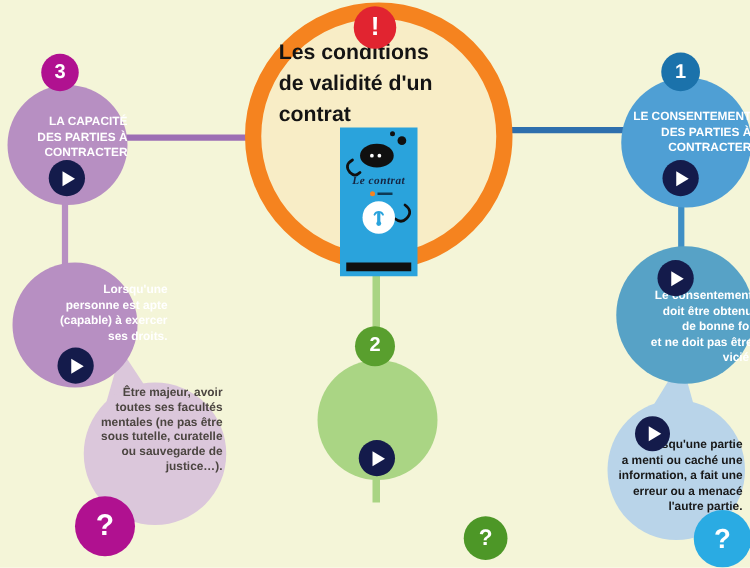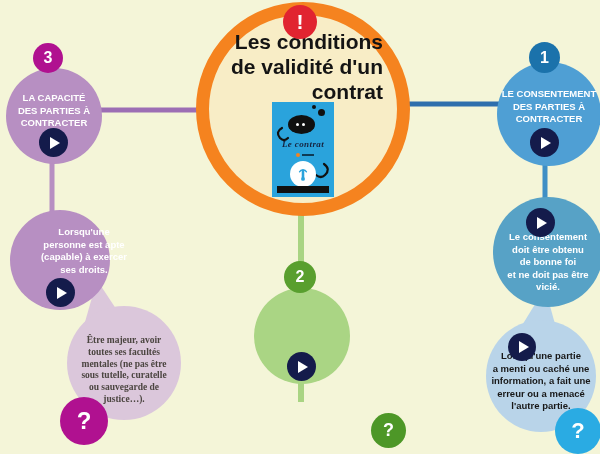--- a/index.html
+++ b/index.html
@@ -11,25 +11,25 @@
   .connectors { position:absolute; left:0; top:0; z-index:0; }
   .circle { position:absolute; border-radius:50%; }
   .pre { white-space:pre-line; }
 
   
   .center-circle { left:196px; top:2px; width:188px; height:188px;
     border:13px solid #f5831f; background:#f8edc6; z-index:1; }
   .alert-badge { left:283px; top:5px; width:34px; height:34px; background:#e12430;
     color:#fff; font-weight:bold; font-size:21px; display:flex; align-items:center;
     justify-content:center; z-index:4; }
-  .center-title { position:absolute; left:223px; top:29px; width:160px; text-align:right;
-    font-weight:bold; font-size:21px; line-height:25px; color:#141414; z-index:3; }
-
-  
-  .book { position:absolute; left:272px; top:102px; width:62px; height:95px;
+  .center-title { position:absolute; left:223px; top:29px; width:160px; text-align:left;
+    font-weight:bold; font-size:17px; line-height:25px; color:#141414; z-index:3; }
+
+  
+  .book { position:absolute; left:272px; top:102px; width:62px; height:119px;
     background:#2aa3dc; z-index:3; }
   .book svg.decor { position:absolute; left:0; top:0; }
   .book-blob { position:absolute; left:16px; top:13px; width:27px; height:19px;
     background:#101010; border-radius:50%; }
   .book-dot-lg { position:absolute; right:9px; top:7px; width:7px; height:7px;
     background:#101010; border-radius:50%; }
   .book-dot-sm { position:absolute; right:18px; top:3px; width:4px; height:4px;
     background:#101010; border-radius:50%; }
   .book-eye1, .book-eye2 { position:absolute; width:3px; height:3px; background:#fff;
     border-radius:50%; }
@@ -50,21 +50,21 @@
   
   .num { position:absolute; border-radius:50%; color:#fff; font-weight:bold;
     font-size:16px; display:flex; align-items:center; justify-content:center; z-index:4; }
   .play { position:absolute; width:29px; height:29px; border-radius:50%;
     background:#141b4b; display:flex; align-items:center; justify-content:center;
     z-index:4; cursor:pointer; }
   .play .tri { width:0; height:0; border-left:10px solid #fff;
     border-top:6px solid transparent; border-bottom:6px solid transparent; margin-left:3px; }
   .qmark { position:absolute; border-radius:50%; color:#fff; font-weight:bold;
     display:flex; align-items:center; justify-content:center; z-index:5; cursor:pointer; }
-  .node-text { position:absolute; text-align:center; font-weight:bold; z-index:3;
+  .node-text { position:absolute; text-align:right; font-weight:bold; z-index:3;
     line-height:12.5px; font-size:9.5px; }
 
   
   .b1-main { left:497px; top:62px; width:104px; height:104px; background:#4f9fd4; z-index:1; }
   .b1-num  { left:529px; top:42px; width:31px; height:31px; background:#1b72ab; }
   .b1-header { left:497px; top:88px; width:104px; color:#fff; }
   .b1-play1 { left:530px; top:128px; }
   .b1-mid { left:493px; top:197px; width:110px; height:110px; background:#57a2c6; z-index:1; }
   .b1-play2 { left:526px; top:208px; }
   .b1-detail { left:494px; top:231px; width:108px; color:#fff; }
@@ -86,21 +86,21 @@
 
   
   .b3-main { left:6px; top:68px; width:96px; height:96px; background:#b78fc2; z-index:1; }
   .b3-num  { left:33px; top:43px; width:30px; height:30px; background:#b01190; }
   .b3-header { left:6px; top:92px; width:96px; color:#fff; }
   .b3-play1 { left:39px; top:128px; }
   .b3-mid { left:10px; top:210px; width:100px; height:100px; background:#b78fc2; z-index:1; }
   .b3-detail { left:10px; top:226px; width:100px; color:#fff;margin-left:24px; }
   .b3-play2 { left:46px; top:278px; }
   .b3-bubble { left:67px; top:306px; width:114px; height:114px; background:#dbc7db; z-index:1; }
-  .b3-extext { left:70px; top:335px; width:108px; color:#4b4540; line-height:11.8px;font-family:Liberation Serif, serif; }
+  .b3-extext { left:70px; top:309px; width:108px; color:#4b4540; line-height:11.8px; }
   .b3-q { left:60px; top:397px; width:48px; height:48px; background:#b01190; font-size:24px; }
 </style>
 </head>
 <body>
 
 <div class="canvas">
 
   <svg class="connectors" width="600" height="454" viewBox="0 0 600 454">
     <line x1="100" y1="110" x2="207" y2="110" stroke="#9c6eb4" stroke-width="5"></line>
     <line x1="52" y1="150" x2="52" y2="218" stroke="#b78fc2" stroke-width="5"></line>

